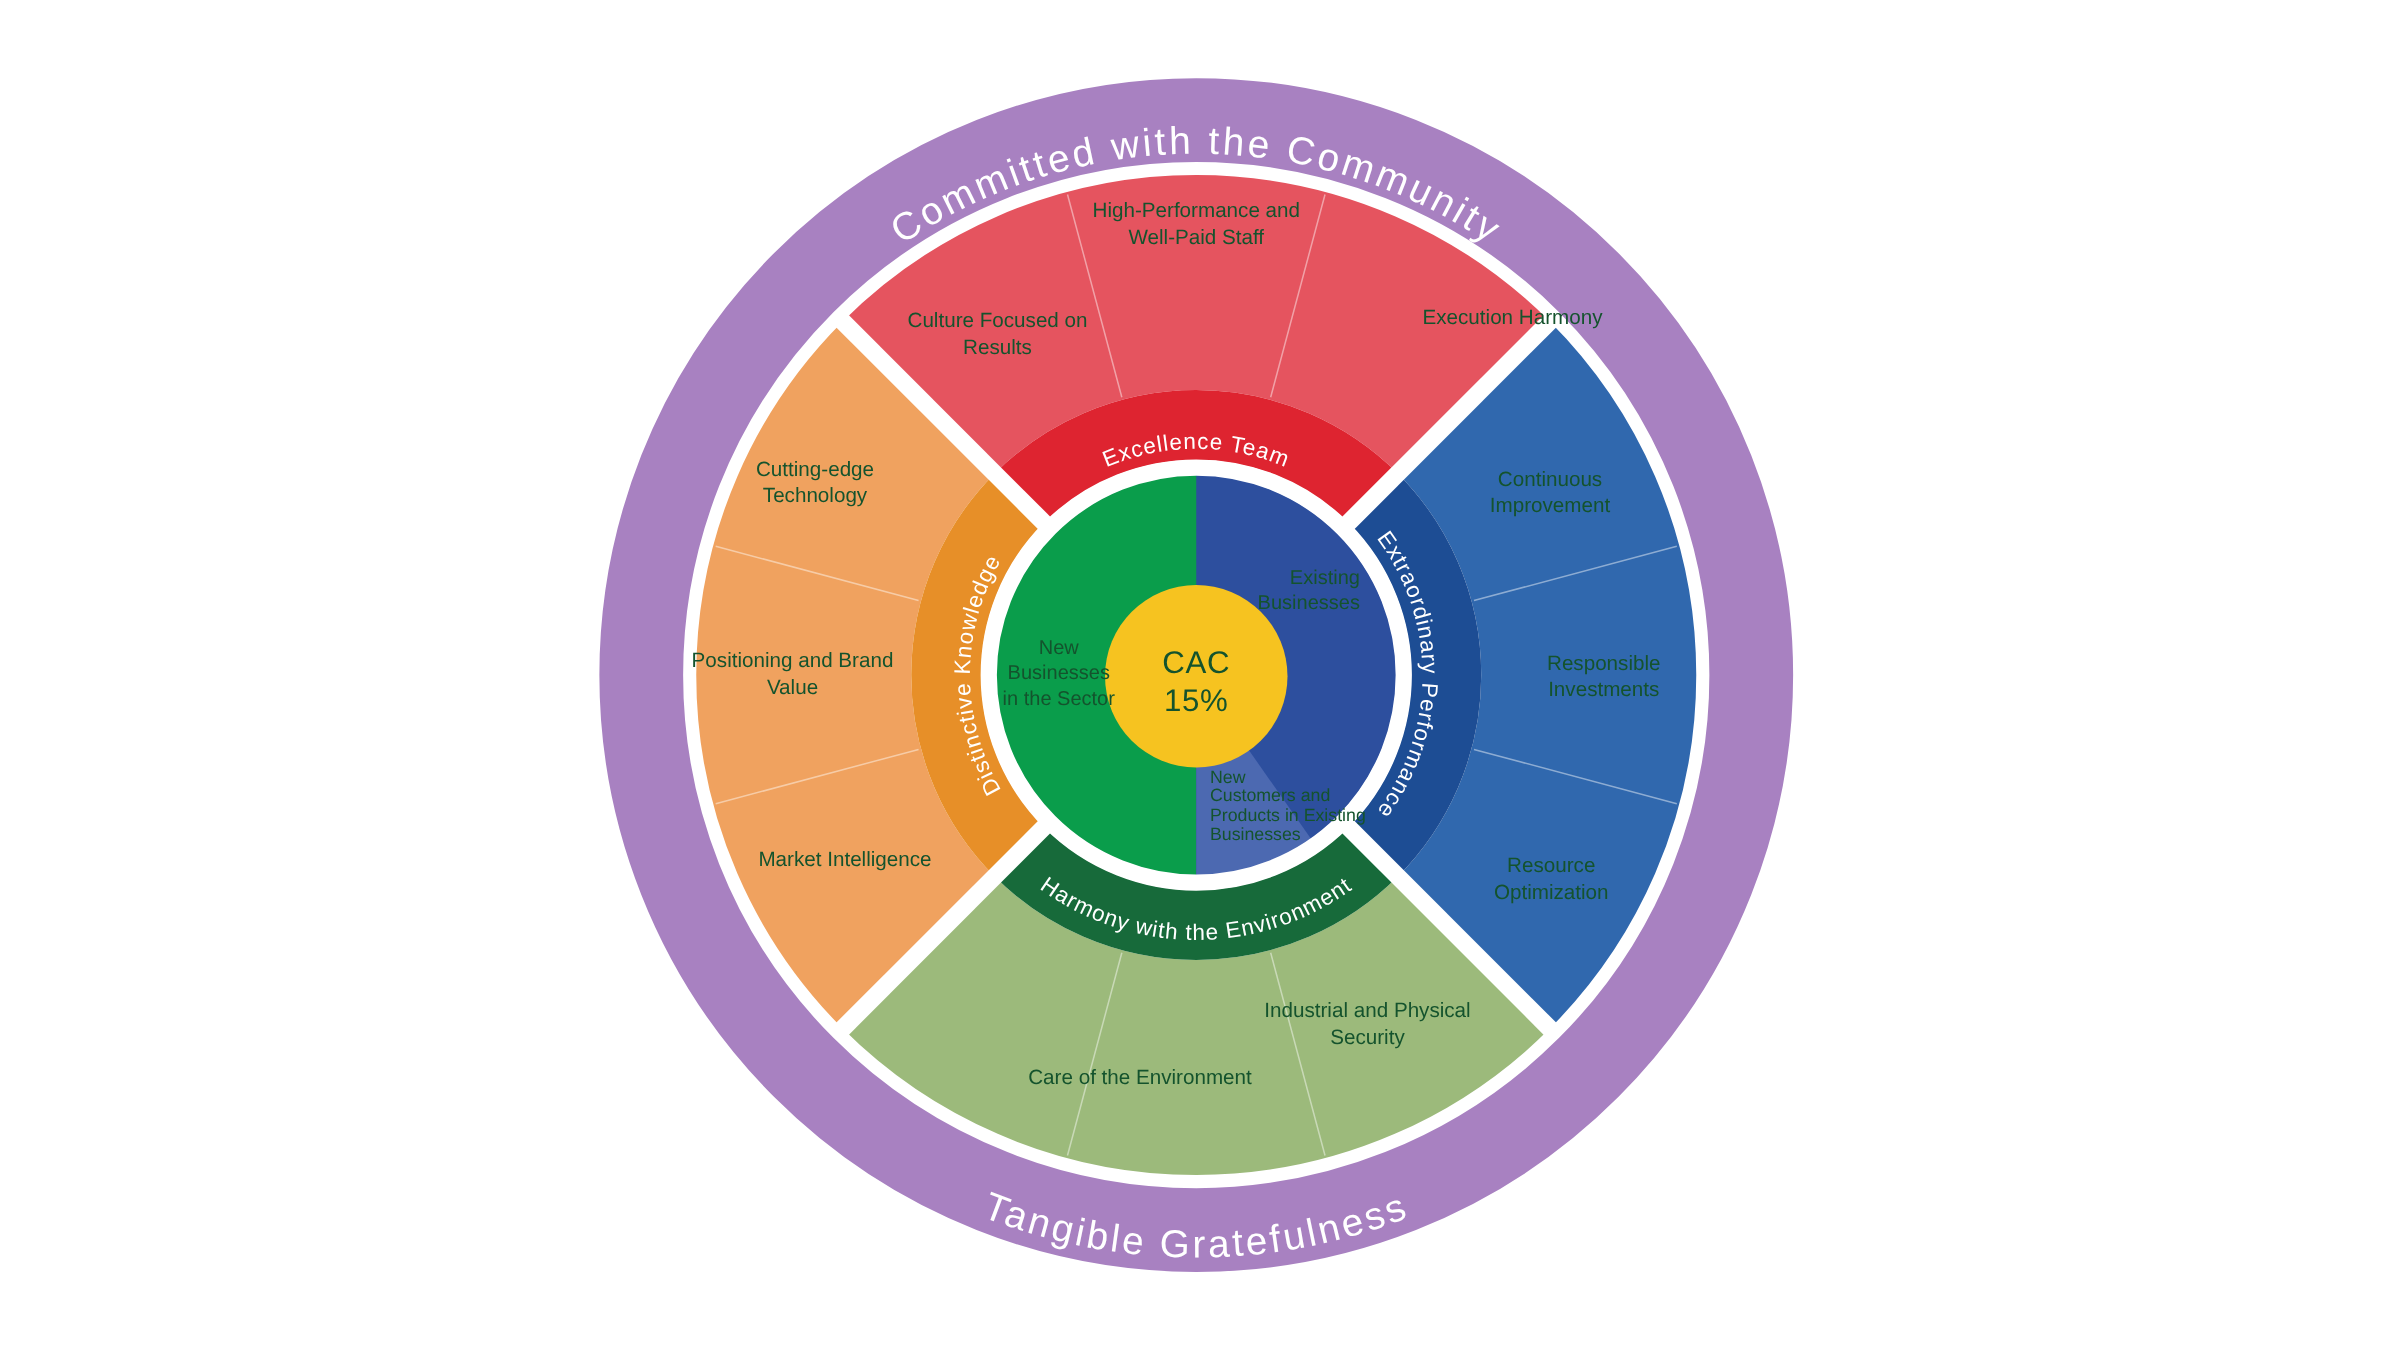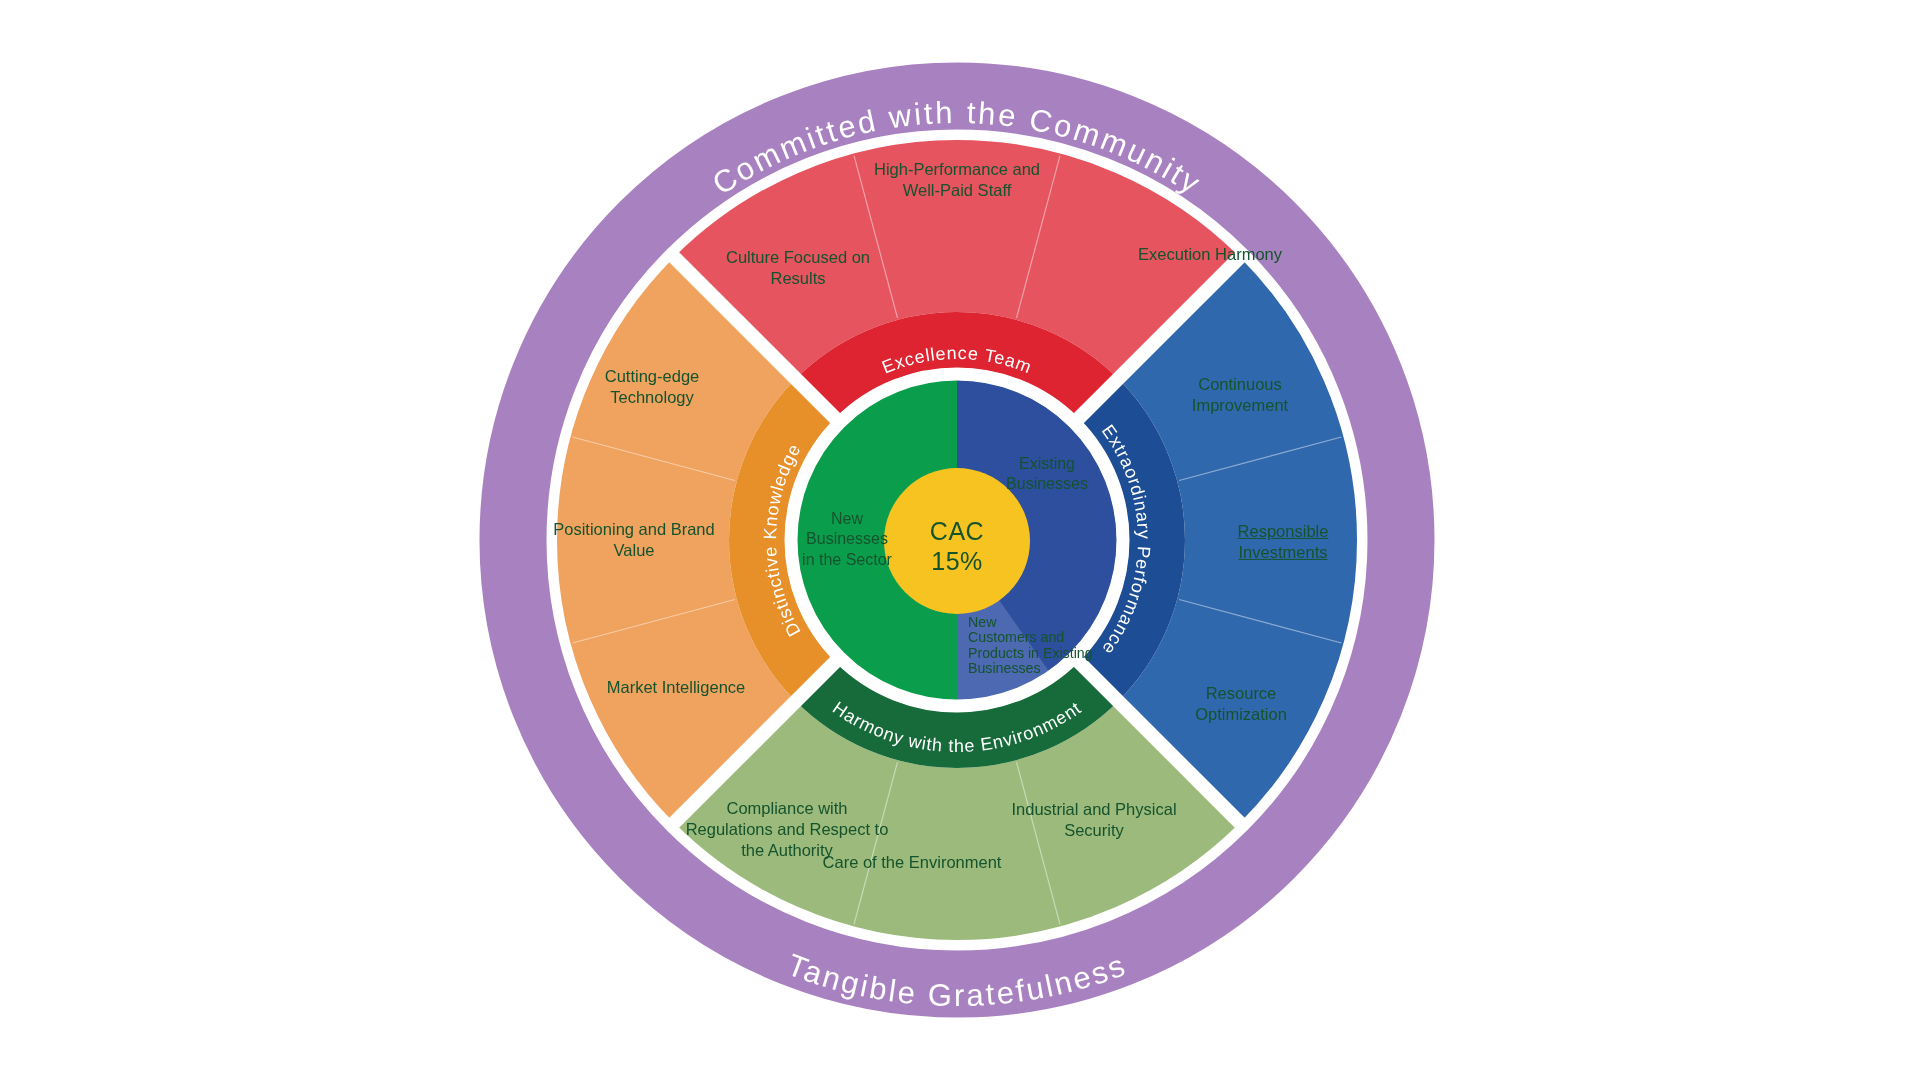--- a/index.html
+++ b/index.html
@@ -114,42 +114,39 @@
   </svg>
 
   <div class="lbl" style="left:798px;  top:268px;">Culture Focused on
 Results</div>
   <div class="lbl" style="left:957px;  top:180px;">High-Performance and
 Well-Paid Staff</div>
   <div class="lbl" style="left:1210px; top:255px;">Execution Harmony</div>
 
   <div class="lbl" style="left:1240px; top:395px;">Continuous
 Improvement</div>
-  <div class="lbl" style="left:1283px; top:542px;text-decoration:underline;">Responsible
+  <div class="lbl" style="left:1283px; top:542px;">Responsible
 Investments</div>
   <div class="lbl" style="left:1241px; top:704px;">Resource
 Optimization</div>
 
   <div class="lbl" style="left:1094px; top:820px;">Industrial and Physical
 Security</div>
   <div class="lbl" style="left:912px;  top:863px;text-align:right;">Care of the Environment</div>
-  <div class="lbl" style="left:787px;  top:830px;">Compliance with
-Regulations and Respect to
-the Authority</div>
 
   <div class="lbl" style="left:676px;  top:688px;">Market Intelligence</div>
   <div class="lbl" style="left:634px;  top:540px;">Positioning and Brand
 Value</div>
   <div class="lbl" style="left:652px;  top:387px;">Cutting-edge
 Technology</div>
 
   <div class="lbl inner" style="left:847px;  top:540px;">New
 Businesses
 in the Sector</div>
-  <div class="lbl inner" style="left:1047px; top:474px;">Existing
+  <div class="lbl inner" style="left:1047px; top:474px;text-align:right;">Existing
 Businesses</div>
   <div class="lbl small" style="left:968px;  top:646px;">New
 Customers and
 Products in Existing
 Businesses</div>
 
   <div class="lbl cac" style="left:957px; top:546px;text-align:center;">CAC
 15%</div>
 </div>
 

